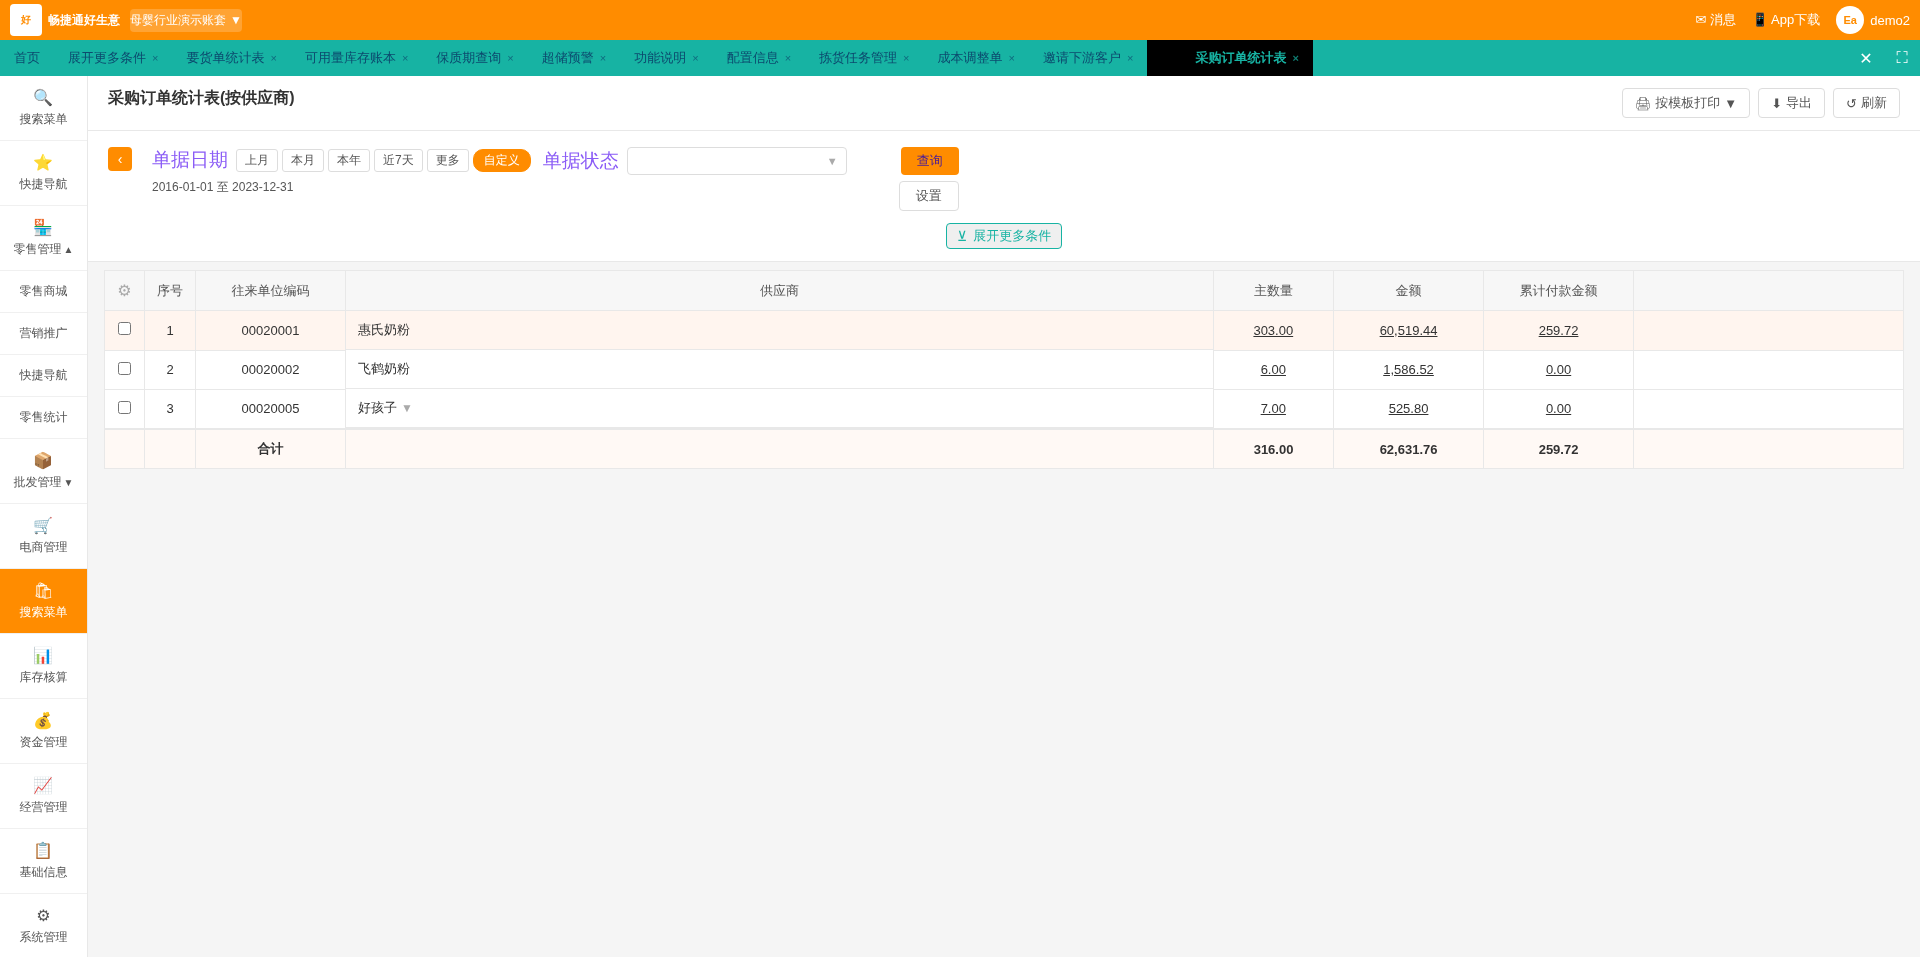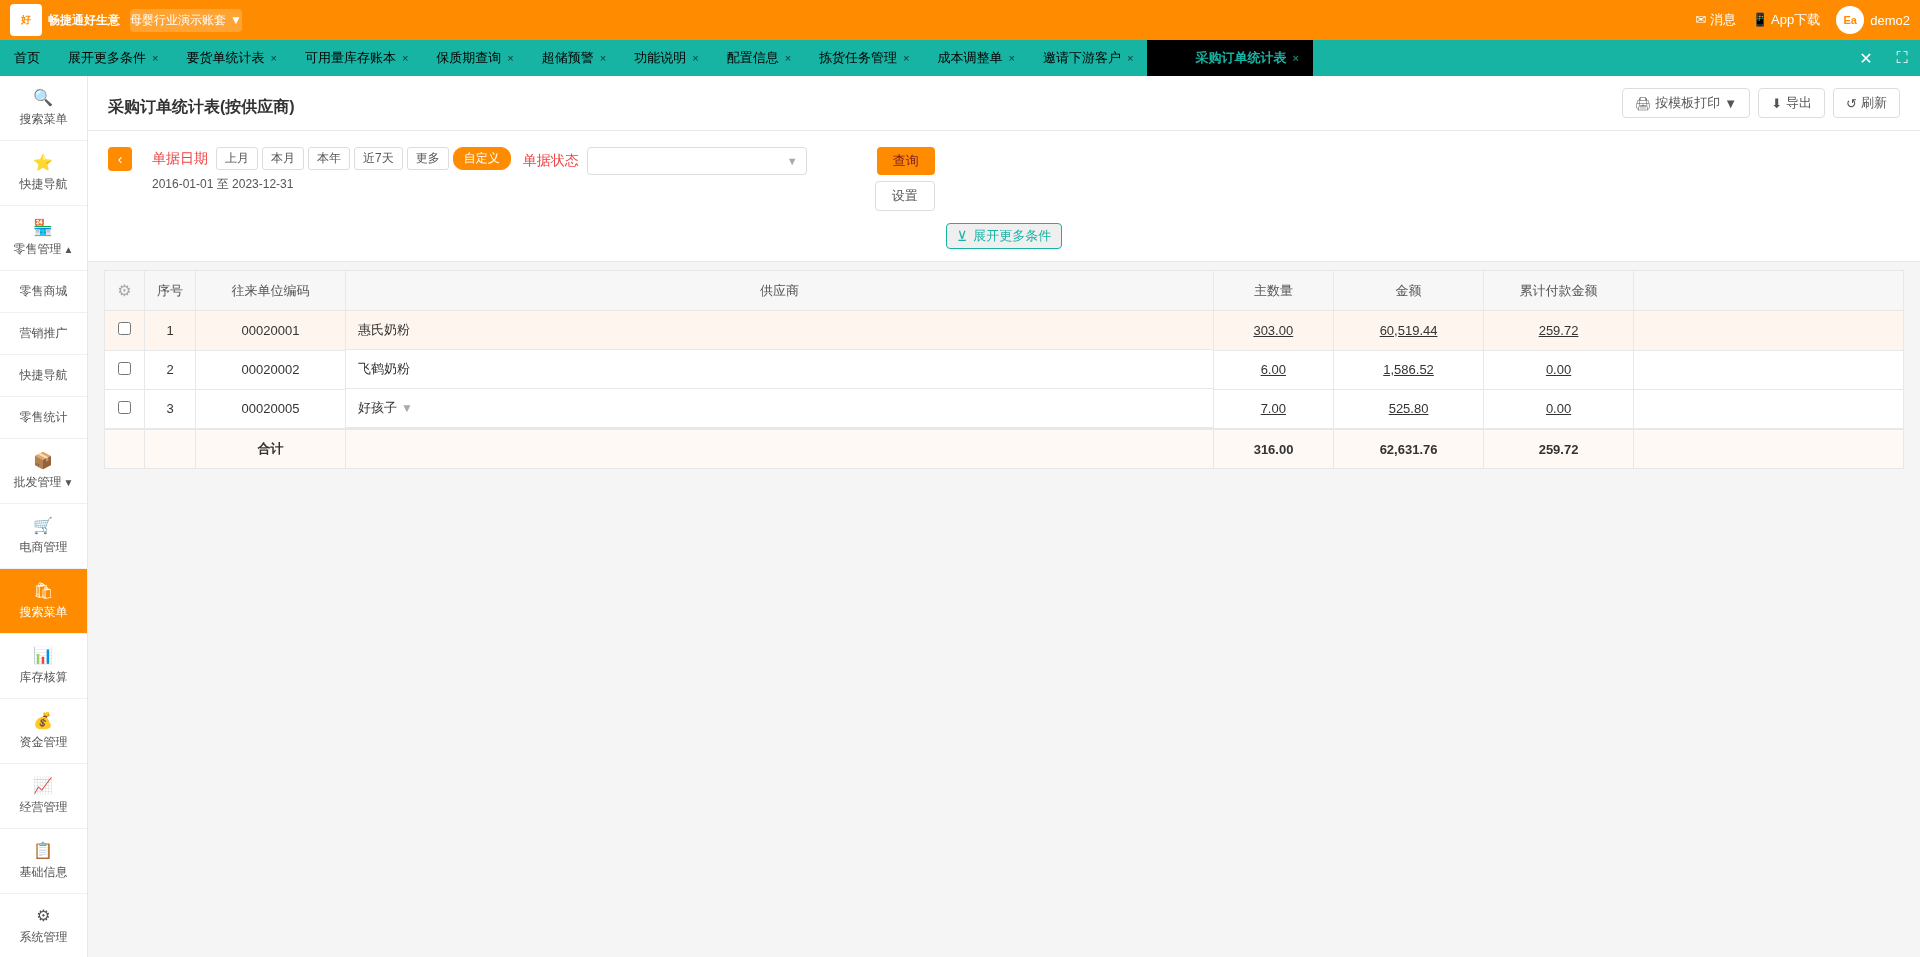--- a/index.html
+++ b/index.html
@@ -11,21 +11,21 @@
     .logo-area { display: flex; align-items: center; gap: 6px; }
     .logo-img { width: 32px; height: 32px; background: #fff; border-radius: 4px; display: flex; align-items: center; justify-content: center; font-size: 10px; font-weight: bold; color: #ff8c00; }
     .logo-text { color: #fff; font-size: 12px; font-weight: bold; }
     .top-bar-right { display: flex; align-items: center; gap: 16px; color: #fff; font-size: 13px; }
     .top-bar-right span { cursor: pointer; text-align: center; }
     .user-avatar { width: 28px; height: 28px; background: #fff; border-radius: 50%; display: flex; align-items: center; justify-content: center; color: #ff8c00; font-size: 11px; font-weight: bold; }
     .dropdown-selector { display: flex; align-items: center; gap: 4px; background: rgba(255,255,255,0.2); padding: 3px 0; border-radius: 4px; cursor: pointer; color: #fff; font-size: 12px; }
 
     
     .nav-tabs { height: 36px; background: #17b3a3; display: flex; align-items: center; padding: 0; overflow: hidden; }
-    .nav-tab { height: 36px; padding: 0 14px; display: flex; align-items: center; font-size: 13px; color: #000000; cursor: pointer; white-space: nowrap; position: relative; gap: 4px; }
+    .nav-tab { height: 36px; padding: 0 14px; display: flex; align-items: center; font-size: 13px; color: #0c4a6e; cursor: pointer; white-space: nowrap; position: relative; gap: 4px; }
     .nav-tab.active { background: #000000; color: #17b3a3; font-weight: bold; padding-left: 48px; }
     .nav-tab.home { background: #17b3a3; }
     .nav-tab .close-x { font-size: 11px; opacity: 0.7; margin-left: 2px; }
     .nav-tab.active .close-x { color: #17b3a3; }
     .nav-right-btns { margin-left: auto; display: flex; align-items: center; gap: 0; }
     .nav-right-btn { width: 36px; height: 36px; display: flex; align-items: center; justify-content: center; color: #fff; cursor: pointer; font-size: 16px; }
 
     
     .main-layout { display: flex; flex: 1; overflow: hidden; }
 
@@ -34,38 +34,38 @@
     .sidebar-item { padding: 12px 0; display: flex; flex-direction: column; align-items: center; justify-content: center; cursor: pointer; font-size: 12px; color: #555; gap: 4px; border-bottom: 1px solid #f0f0f0; }
     .sidebar-item.active { background: #ff8c00; color: #fff; }
     .sidebar-item .sidebar-icon { font-size: 16px; }
     .sidebar-item-with-arrow { display: flex; align-items: center; gap: 2px; }
     .sidebar-arrow { font-size: 10px; }
 
     
     .content-area { flex: 1; display: flex; flex-direction: column; overflow: hidden; background: #f5f5f5; }
 
     
-    .page-header { background: #fff; padding: 12px 20px; display: flex; align-items: flex-end; justify-content: space-between; border-bottom: 1px solid #e8e8e8; }
+    .page-header { background: #fff; padding: 12px 20px; display: flex; align-items: flex-start; justify-content: space-between; border-bottom: 1px solid #e8e8e8; }
     .page-title { font-size: 16px; font-weight: bold; color: #333; }
     .page-header-actions { display: flex; align-items: center; gap: 8px; }
     .btn-print { display: flex; align-items: center; gap: 4px; padding: 5px 12px; border: 1px solid #ddd; border-radius: 4px; cursor: pointer; background: #fff; color: #555; font-size: 13px; }
     .btn-export { display: flex; align-items: center; gap: 4px; padding: 5px 12px; border: 1px solid #ddd; border-radius: 4px; cursor: pointer; background: #fff; color: #555; font-size: 13px; }
     .btn-refresh { display: flex; align-items: center; gap: 4px; padding: 5px 12px; border: 1px solid #ddd; border-radius: 4px; cursor: pointer; background: #fff; color: #555; font-size: 13px; }
 
     
     .filter-area { background: #fff; padding: 10px 20px; border-bottom: 1px solid #e8e8e8; }
     .filter-date-btns { display: flex; gap: 4px; }
     .date-btn { padding: 2px 8px; border: 1px solid #ddd; border-radius: 3px; cursor: pointer; font-size: 12px; color: #555; background: #fff; }
     .date-btn.custom { background: #ff8c00; color: #fff; border-color: #ff8c00; border-radius: 10px; padding: 2px 10px; }
     .date-range { font-size: 12px; color: #555; margin-top: 2px; }
     .select-box { min-width: 180px; height: 28px; border: 1px solid #ddd; border-radius: 4px; padding: 0 8px; font-size: 13px; color: #555; background: #fff; display: flex; align-items: center; justify-content: space-between; cursor: pointer; }
     .select-arrow { color: #aaa; font-size: 11px; }
     .search-input-box { flex: 1; height: 28px; border: 1px solid #ddd; border-radius: 4px; padding: 0 8px; display: flex; align-items: center; justify-content: space-between; cursor: pointer; }
     .search-dots { color: #aaa; font-size: 16px; letter-spacing: 2px; }
-    .btn-query { padding: 5px 16px; background: #ff8c00; color: #7f1d1d; border: none; border-radius: 4px; cursor: pointer; font-size: 13px; }
+    .btn-query { padding: 5px 16px; background: #ff8c00; color: #4c1d95; border: none; border-radius: 4px; cursor: pointer; font-size: 13px; }
     .btn-settings { padding: 5px 16px; background: #fff; color: #555; border: 1px solid #ddd; border-radius: 4px; cursor: pointer; font-size: 13px; }
     .expand-btn { display: flex; align-items: center; gap: 4px; color: #17b3a3; cursor: pointer; font-size: 13px; border: 1px solid #17b3a3; border-radius: 4px; padding: 3px 10px; }
     .toggle-icon { margin-right: 2px; font-size: 14px; }
     .expand-row { display: flex; justify-content: center; padding: 6px 0 2px; }
     .collapse-btn-arrow { display: flex; align-items: center; justify-content: center; width: 24px; height: 24px; background: #ff8c00; border-radius: 4px; color: #fff; font-size: 14px; cursor: pointer; margin-right: 8px; }
 
     
     .table-area { flex: 1; overflow: auto; padding: 0 16px; background: #f5f5f5; }
     .data-table { width: 100%; border-collapse: collapse; background: #fff; margin-top: 8px; border: 1px solid #e8e8e8; }
     .data-table thead tr { background: #f7f7f7; }
@@ -83,21 +83,21 @@
 
     
     ::-webkit-scrollbar { width: 6px; height: 6px; }
     ::-webkit-scrollbar-thumb { background: #ccc; border-radius: 3px; }
 
     .filter-main-row { display: flex; align-items: flex-start; gap: 12px; padding: 6px 0; }
     .filter-date-section { display: flex; flex-direction: column; gap: 4px; }
     .filter-status-section { display: flex; align-items: center; gap: 8px; min-width: 300px; }
     .filter-goods-section { display: flex; align-items: center; gap: 8px; flex: 1; }
     .filter-action-section { display: flex; flex-direction: column; gap: 6px; align-items: flex-end; min-width: 100px; }
-    .filter-label-text { font-size: 14px; color: #ef4444; white-space: nowrap; }
+    .filter-label-text { font-size: 19px; color: #8b5cf6; white-space: nowrap; }
   </style>
 </head>
 <body>
 
 <div class="top-bar">
   <div class="top-bar-left">
     <div class="logo-area">
       <div class="logo-img">好</div>
       <span class="logo-text">畅捷通好生意</span>
     </div>

